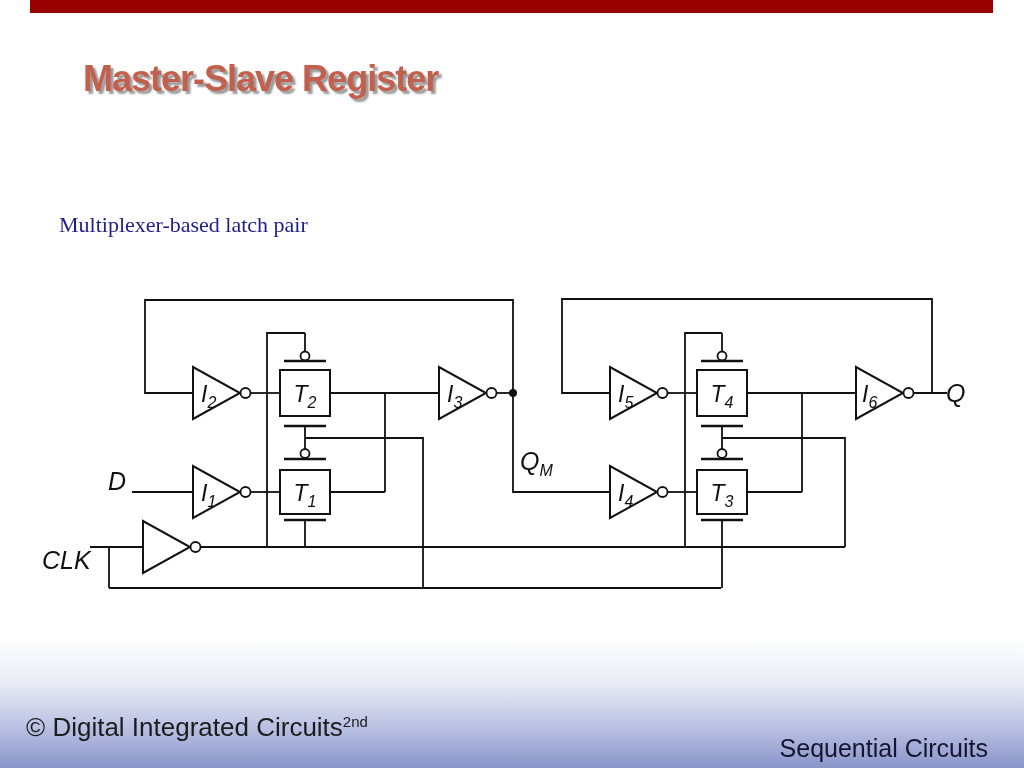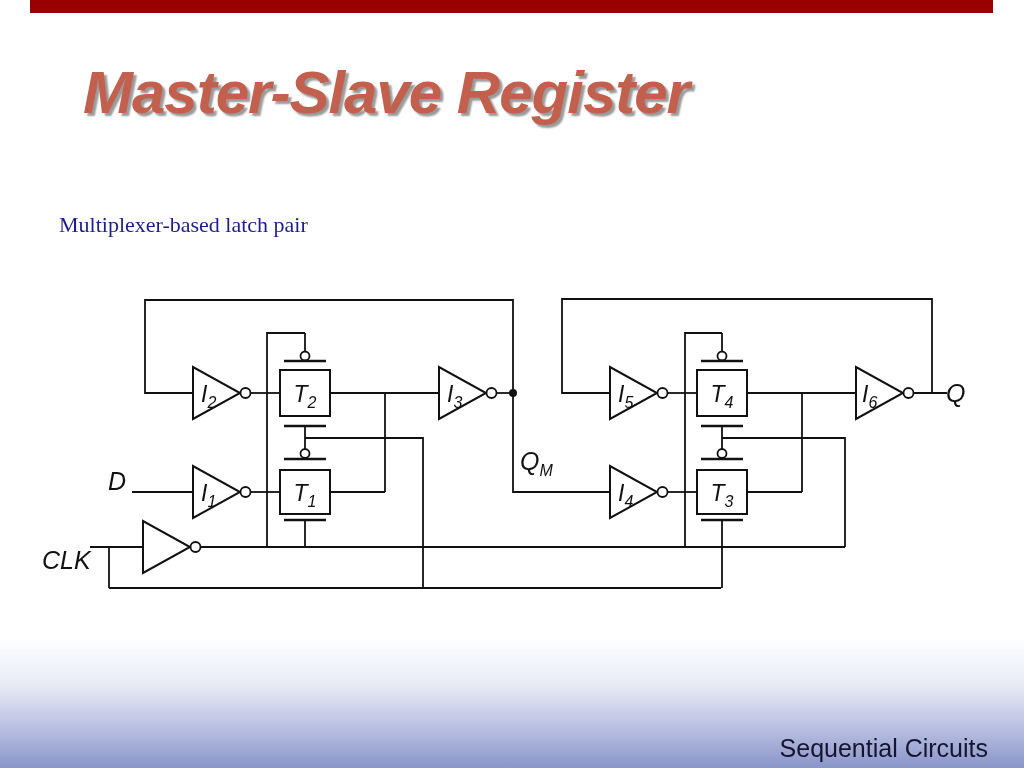--- a/index.html
+++ b/index.html
@@ -9,21 +9,21 @@
     overflow:hidden;
     background:linear-gradient(180deg,#ffffff 0%,#ffffff 83%,#e9ecf6 89%,#b7bee1 95%,#8a95c9 100%);
     font-family:"Liberation Sans",sans-serif;
   }
   .top-bar{
     position:absolute;left:30px;top:0;width:963px;height:13px;
     background:#990000;
   }
   .title{
     position:absolute;left:83px;top:58px;
-    font-size:60px;font-weight:bold;font-style:italic;
+    font-size:36px;font-weight:bold;
     letter-spacing:-1px;color:#c2604d;
     text-shadow:3px 3px 2px #9a9a9a;
     white-space:nowrap;
   }
   .subtitle{
     position:absolute;left:59px;top:212px;
     font-family:"Liberation Serif",serif;
     font-size:22px;color:#1e1e8a;
     white-space:nowrap;
   }
@@ -167,16 +167,17 @@
     </g>
 
     <circle class="dot" cx="513" cy="393" r="4"></circle>
 
     <text class="sig" x="108" y="490">D</text>
     <text class="sig" x="42" y="569">CLK</text>
     <text class="sig" x="520" y="470"><tspan>Q</tspan><tspan class="sub" dy="6">M</tspan></text>
     <text class="sig" x="946" y="402">Q</text>
   </svg>
 
+  <div class="footer-left"><span>© Digital Integrated Circuits</span><sup>2nd</sup></div>
 
   <div class="footer-right">Sequential Circuits</div>
 
 </div>
 
 </body></html>

